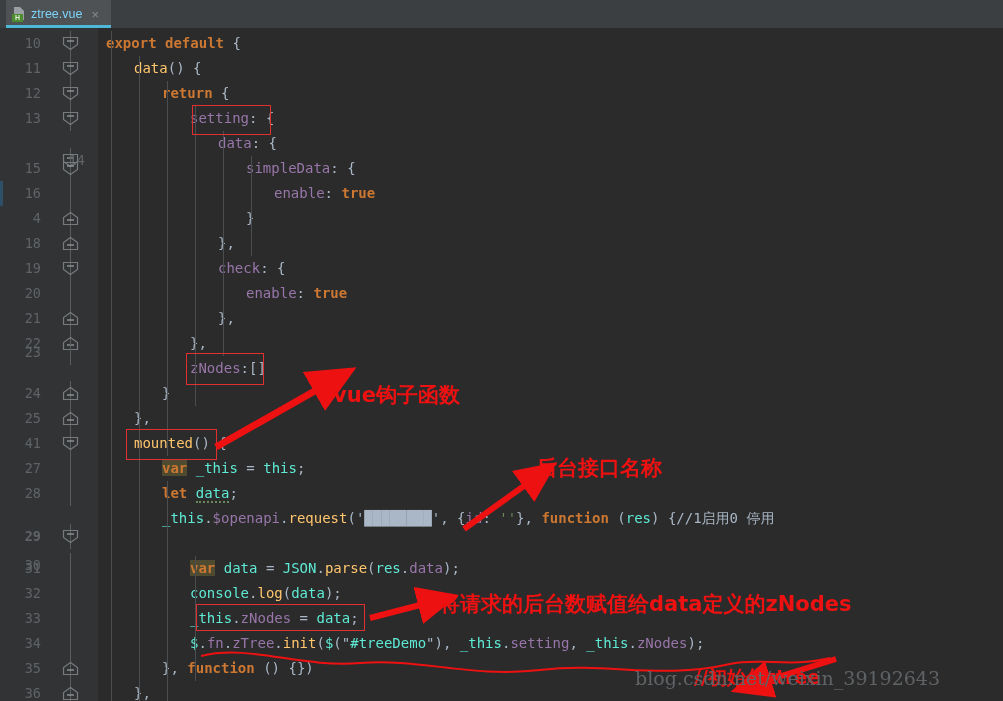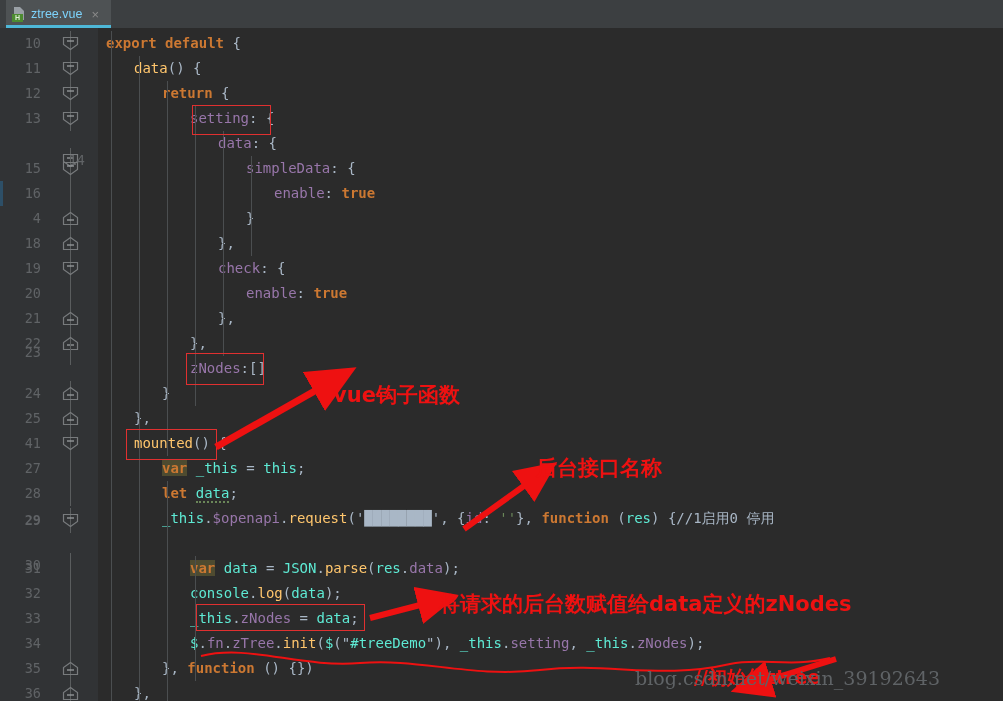--- a/index.html
+++ b/index.html
@@ -245,21 +245,21 @@
           <span class="lnum">41</span>
         </div>
         <div class="marker" style="top: 428px;">
           <span class="foldline"></span>
           <span class="lnum">27</span>
         </div>
         <div class="marker" style="top: 453px;">
           <span class="foldline"></span>
           <span class="lnum">28</span>
         </div>
-        <div class="marker" style="top: 480px; font-weight: bold;">
+        <div class="marker" style="top: 496px; font-weight: bold;">
           <span class="foldline"></span>
           <span class="foldbox">
             <svg width="19" height="15" viewBox="0 0 19 15">
               <path d="M2.5,1.5 h14 v7 l-7,5 l-7,-5 z" fill="none" stroke="#787b7d" stroke-width="1.2"></path>
               <line x1="6" y1="5" x2="13" y2="5" stroke="#9a9d9f" stroke-width="1.3"></line>
             </svg>
           </span>
           <span class="lnum">29</span>
         </div>
         <div class="marker" style="top: 525px; text-decoration: underline;">

